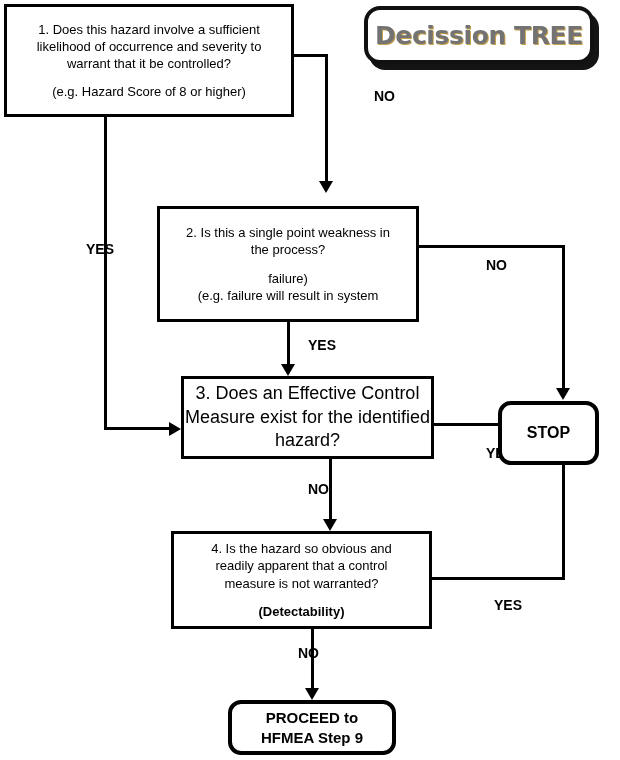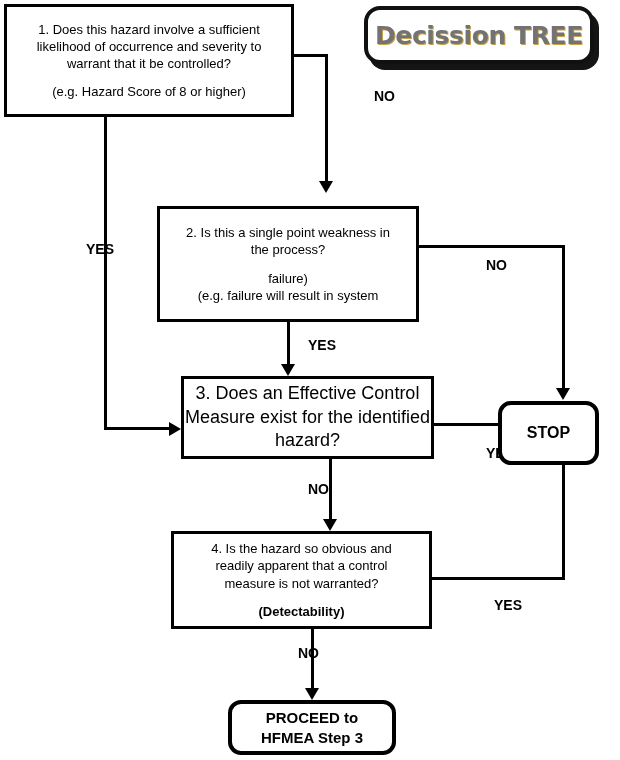--- a/index.html
+++ b/index.html
@@ -163,21 +163,21 @@
     <span class="gap"></span>
     <span class="line bold">(Detectability)</span>
   </div>
 
   <div class="terminator" style="left:498px; top:401px; width:101px; height:64px;">
     <span>STOP</span>
   </div>
 
   <div class="terminator" style="left:228px; top:700px; width:168px; height:55px; font-size:15px;">
     <span>PROCEED to</span>
-    <span>HFMEA Step 3</span>
+    <span>HFMEA Step 9</span>
   </div>
 
   <div class="h-line" style="left:291px; top:54px; width:37px;"></div>
   <div class="v-line" style="left:325px; top:54px; height:128px;"></div>
   <div class="arrow arrow-down" style="left:319px; top:181px;"></div>
   <div class="edge-label" style="left:338px; top:88px;">NO</div>
 
   <div class="v-line" style="left:104px; top:115px; height:315px;"></div>
   <div class="h-line" style="left:104px; top:427px; width:68px;"></div>
   <div class="arrow arrow-right" style="left:169px; top:422px;"></div>

